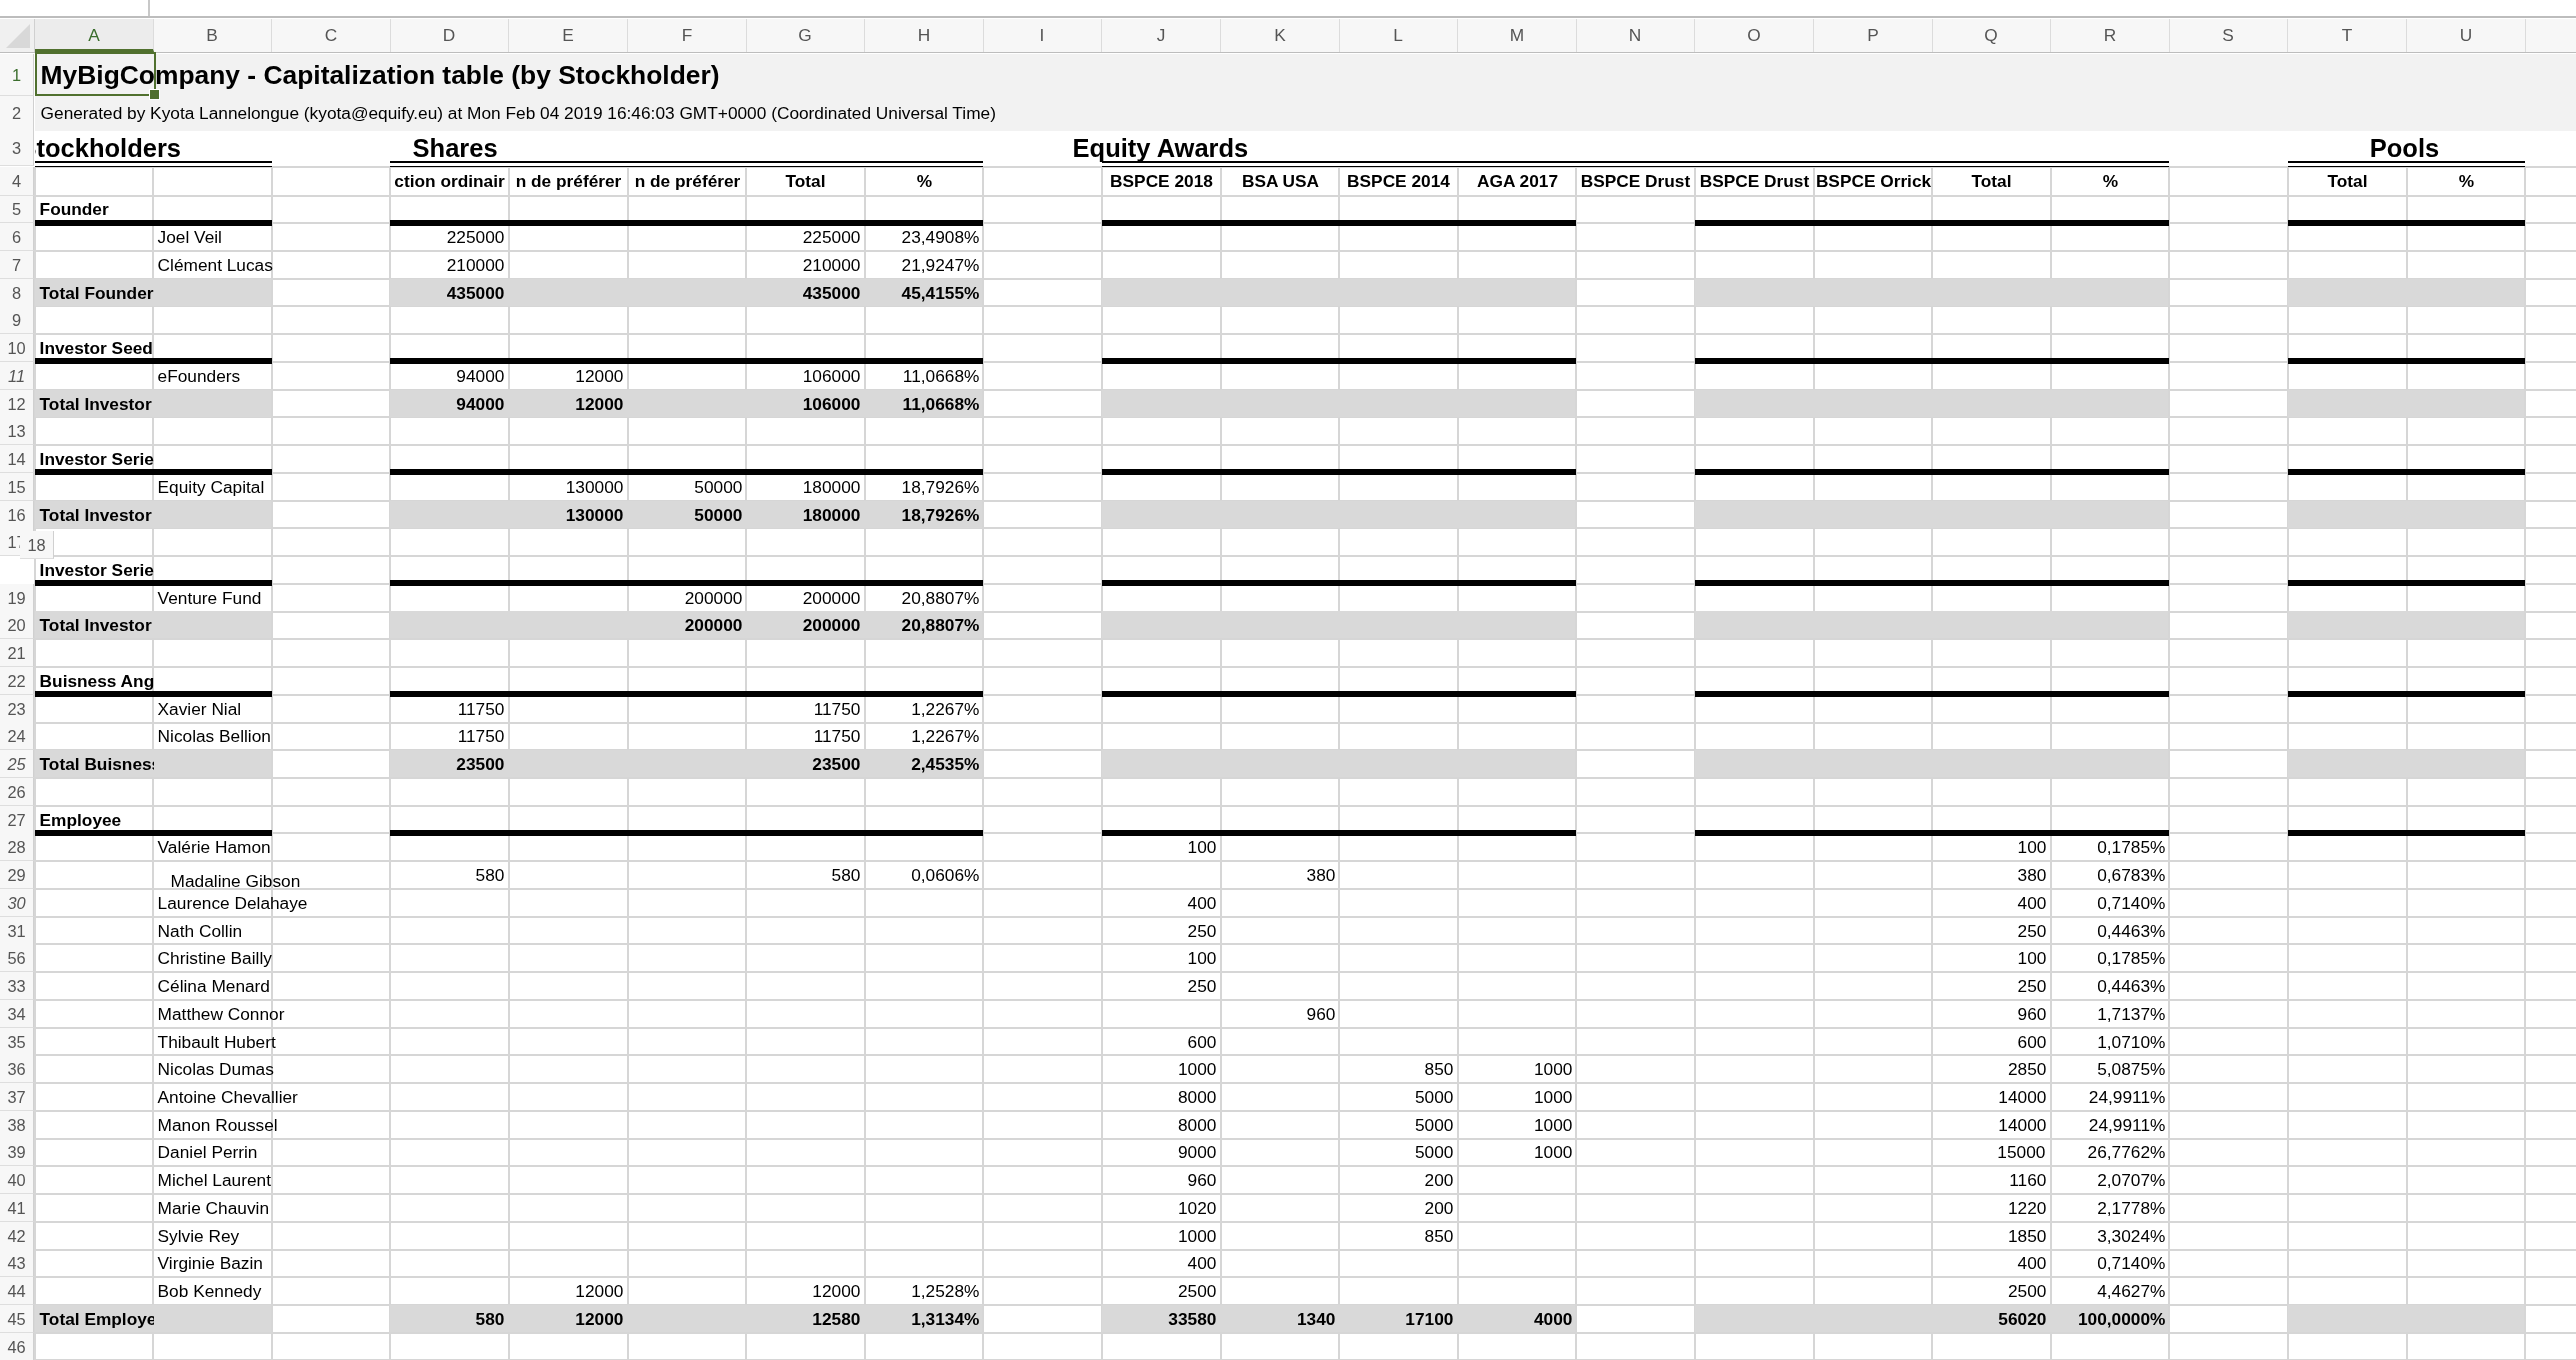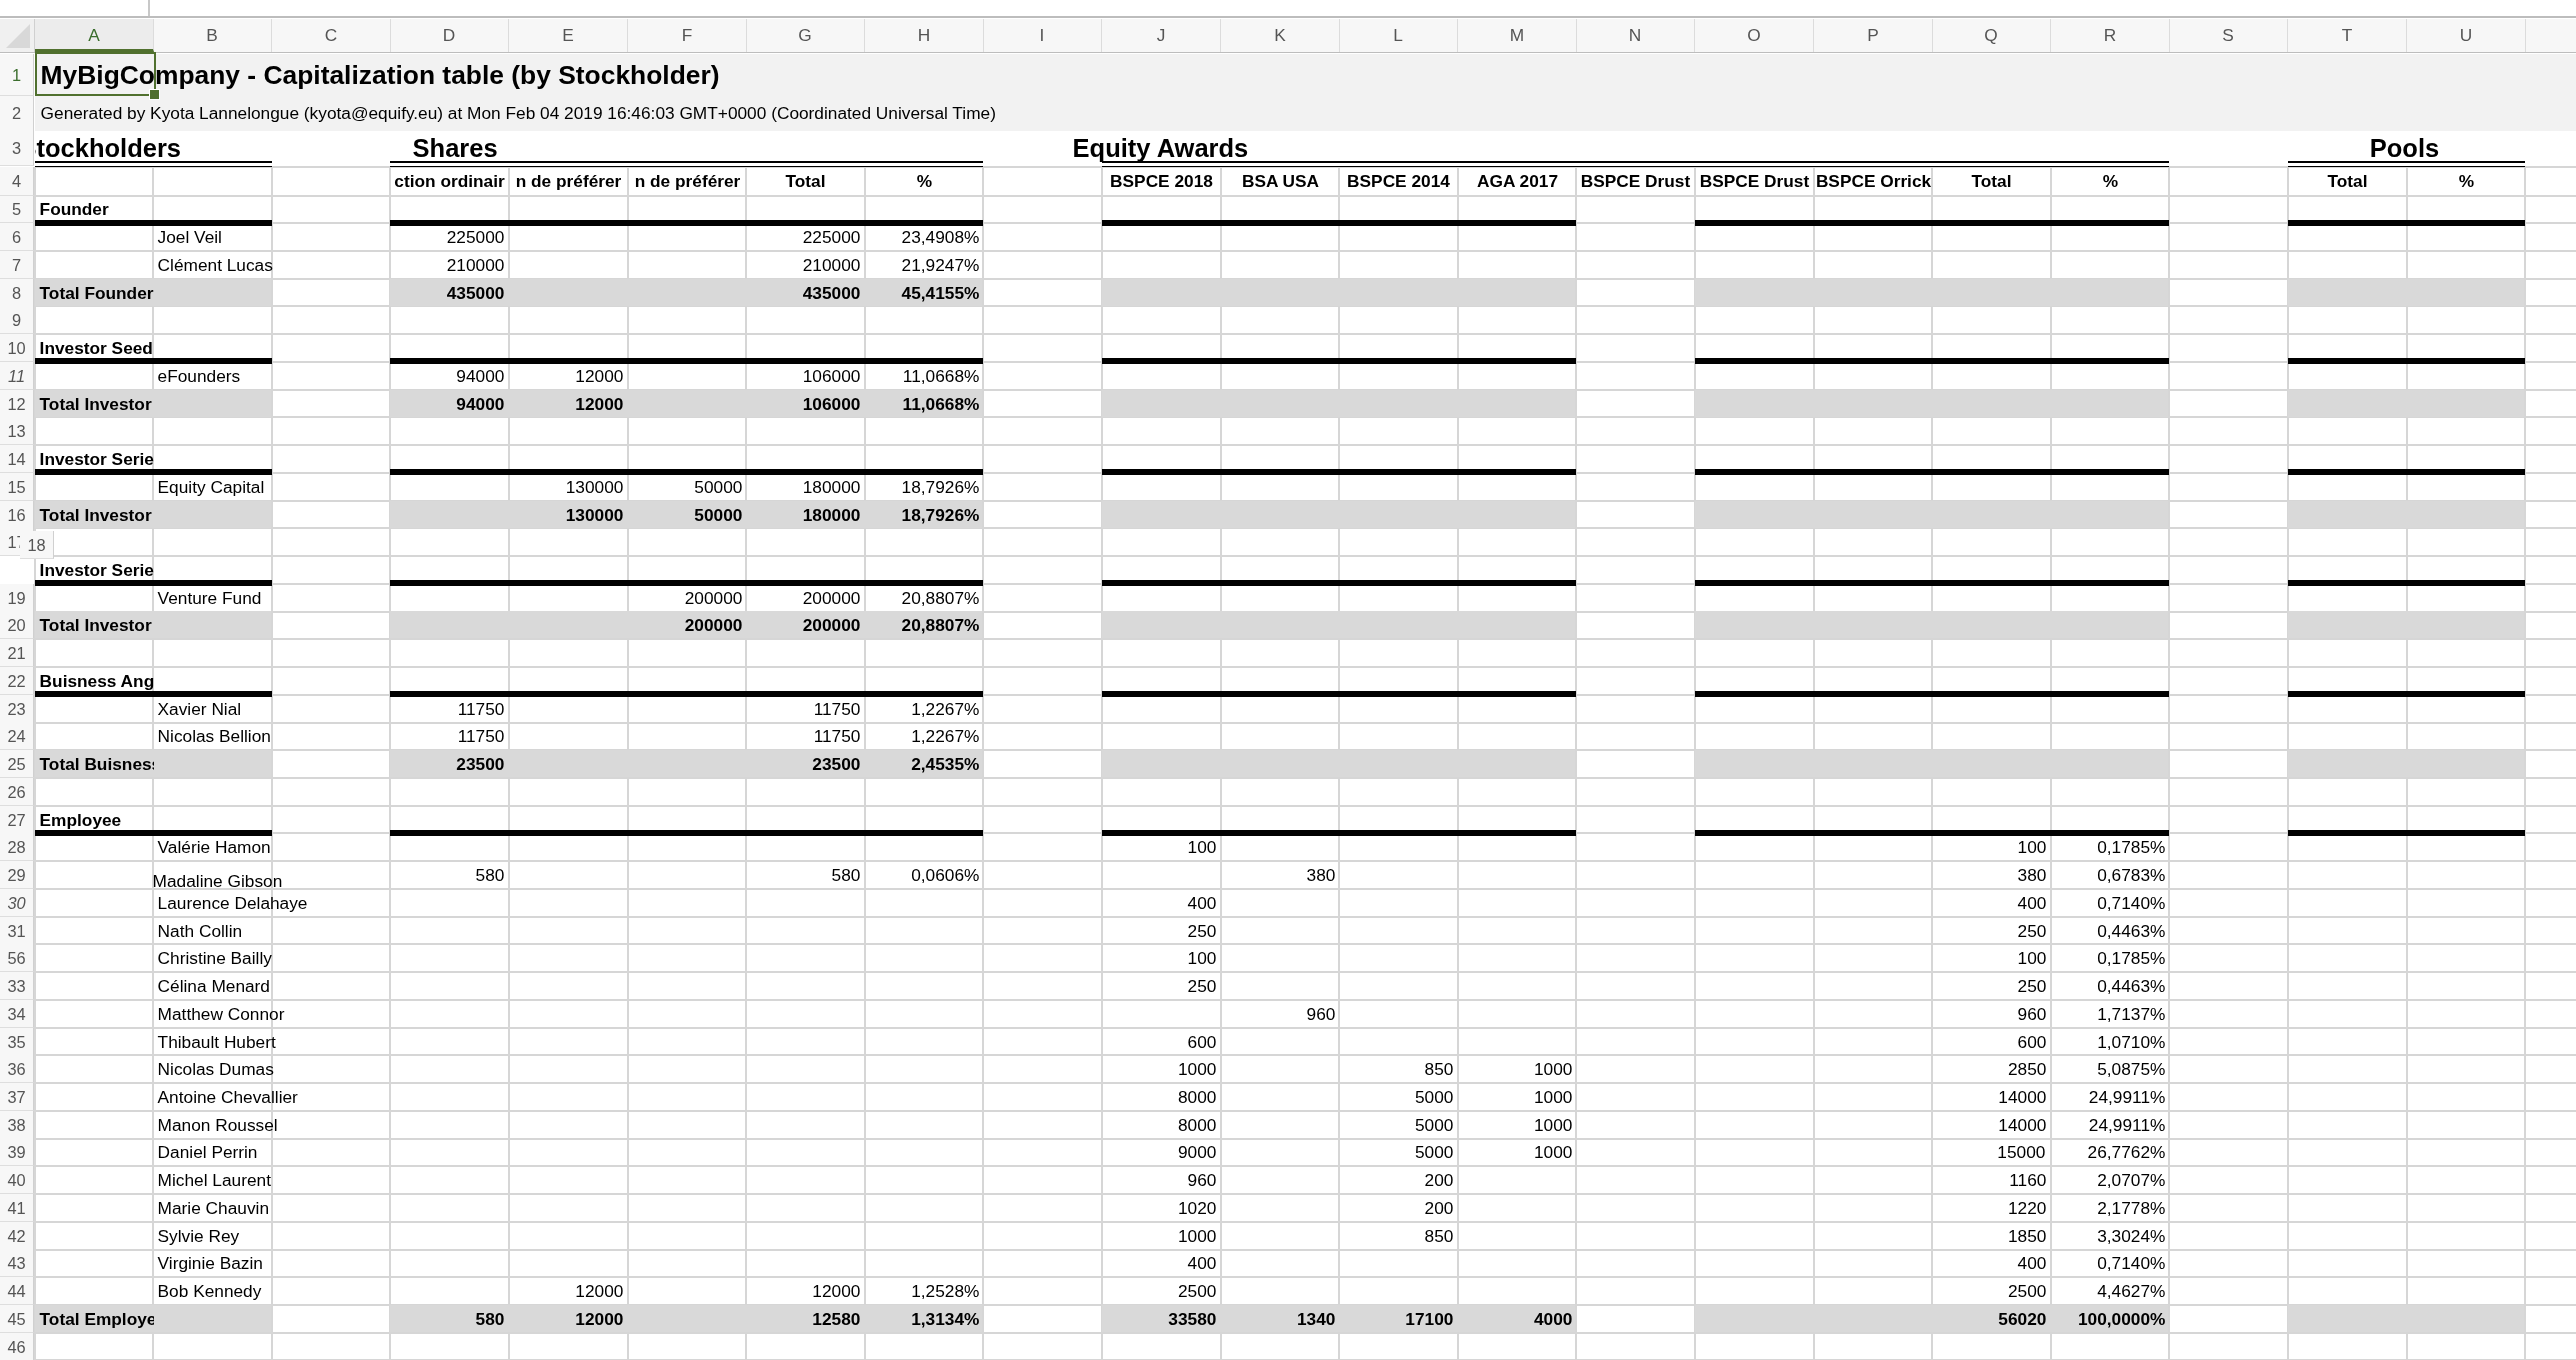--- a/index.html
+++ b/index.html
@@ -153,21 +153,21 @@
     <div class="row-h" style="top: 473px; height: 28px; line-height: 28px;">15</div>
     <div class="row-h" style="top: 501px; height: 28px; line-height: 28px;">16</div>
     <div class="row-h" style="top: 528px; height: 28px; line-height: 28px;">17</div>
     <div class="row-h" style="top: 531px; height: 28px; line-height: 28px; margin-left: 20px;">18</div>
     <div class="row-h" style="top: 584px; height: 28px; line-height: 28px;">19</div>
     <div class="row-h" style="top: 611px; height: 28px; line-height: 28px;">20</div>
     <div class="row-h" style="top: 639px; height: 28px; line-height: 28px;">21</div>
     <div class="row-h" style="top: 667px; height: 28px; line-height: 28px;">22</div>
     <div class="row-h" style="top: 695px; height: 28px; line-height: 28px;">23</div>
     <div class="row-h" style="top: 722px; height: 28px; line-height: 28px;">24</div>
-    <div class="row-h" style="top: 750px; height: 28px; line-height: 28px;">25</div>
+    <div class="row-h" style="top: 750px; height: 28px; line-height: 28px; font-style: italic;">25</div>
     <div class="row-h" style="top: 778px; height: 28px; line-height: 28px;">26</div>
     <div class="row-h" style="top: 806px; height: 28px; line-height: 28px;">27</div>
     <div class="row-h" style="top: 833px; height: 28px; line-height: 28px;">28</div>
     <div class="row-h" style="top: 861px; height: 28px; line-height: 28px;">29</div>
     <div class="row-h" style="top: 889px; height: 28px; line-height: 28px; font-style: italic;">30</div>
     <div class="row-h" style="top: 917px; height: 28px; line-height: 28px;">31</div>
     <div class="row-h" style="top: 944px; height: 28px; line-height: 28px;">56</div>
     <div class="row-h" style="top: 972px; height: 28px; line-height: 28px;">33</div>
     <div class="row-h" style="top: 1000px; height: 28px; line-height: 28px;">34</div>
     <div class="row-h" style="top: 1028px; height: 28px; line-height: 28px;">35</div>
@@ -337,21 +337,21 @@
     <div class="cell r" style="left: 865px; top: 722px; height: 28px; width: 119px;">1,2267%</div>
     <div class="cell b clip" style="left: 35px; top: 750px; height: 28px; width: 119px;">Total Buisness</div>
     <div class="cell r b" style="left: 390px; top: 750px; height: 28px; width: 119px;">23500</div>
     <div class="cell r b" style="left: 746px; top: 750px; height: 28px; width: 119px;">23500</div>
     <div class="cell r b" style="left: 865px; top: 750px; height: 28px; width: 119px;">2,4535%</div>
     <div class="cell b clip" style="left: 35px; top: 806px; height: 28px; width: 119px;">Employee</div>
     <div class="cell " style="left: 153px; top: 833px; height: 28px; width: 173px;">Valérie Hamon</div>
     <div class="cell r" style="left: 1102px; top: 833px; height: 28px; width: 119px;">100</div>
     <div class="cell r" style="left: 1932px; top: 833px; height: 28px; width: 119px;">100</div>
     <div class="cell r" style="left: 2051px; top: 833px; height: 28px; width: 119px;">0,1785%</div>
-    <div class="cell " style="left: 148px; top: 861px; height: 40px; width: 173px; text-align: right;">Madaline Gibson</div>
+    <div class="cell " style="left: 166px; top: 861px; height: 40px; width: 173px; text-align: right;">Madaline Gibson</div>
     <div class="cell r" style="left: 390px; top: 861px; height: 28px; width: 119px;">580</div>
     <div class="cell r" style="left: 746px; top: 861px; height: 28px; width: 119px;">580</div>
     <div class="cell r" style="left: 865px; top: 861px; height: 28px; width: 119px;">0,0606%</div>
     <div class="cell r" style="left: 1221px; top: 861px; height: 28px; width: 119px;">380</div>
     <div class="cell r" style="left: 1932px; top: 861px; height: 28px; width: 119px;">380</div>
     <div class="cell r" style="left: 2051px; top: 861px; height: 28px; width: 119px;">0,6783%</div>
     <div class="cell " style="left: 153px; top: 889px; height: 28px; width: 173px;">Laurence Delahaye</div>
     <div class="cell r" style="left: 1102px; top: 889px; height: 28px; width: 119px;">400</div>
     <div class="cell r" style="left: 1932px; top: 889px; height: 28px; width: 119px;">400</div>
     <div class="cell r" style="left: 2051px; top: 889px; height: 28px; width: 119px;">0,7140%</div>

